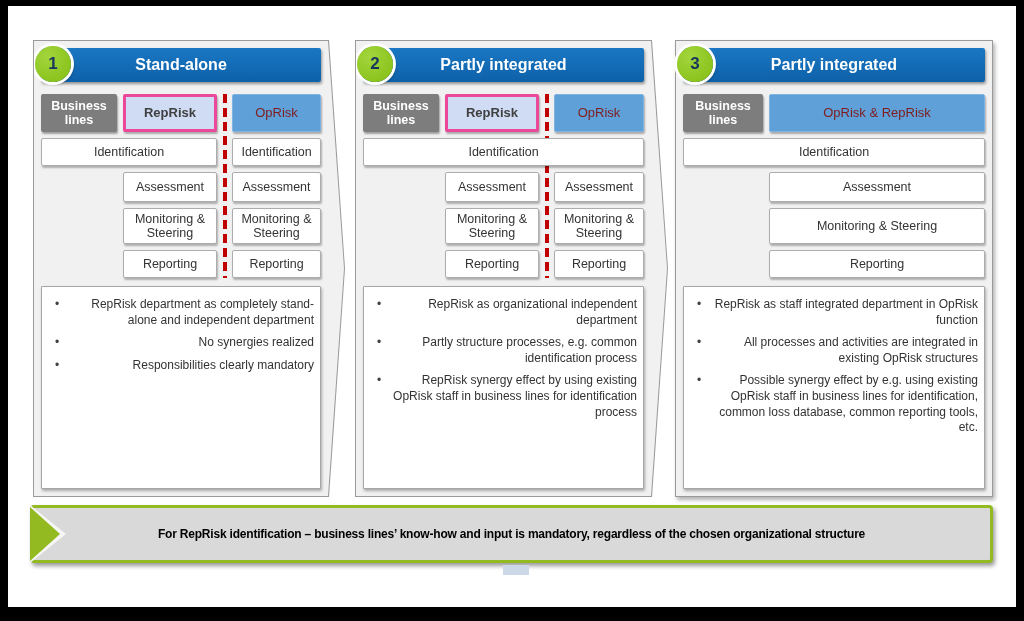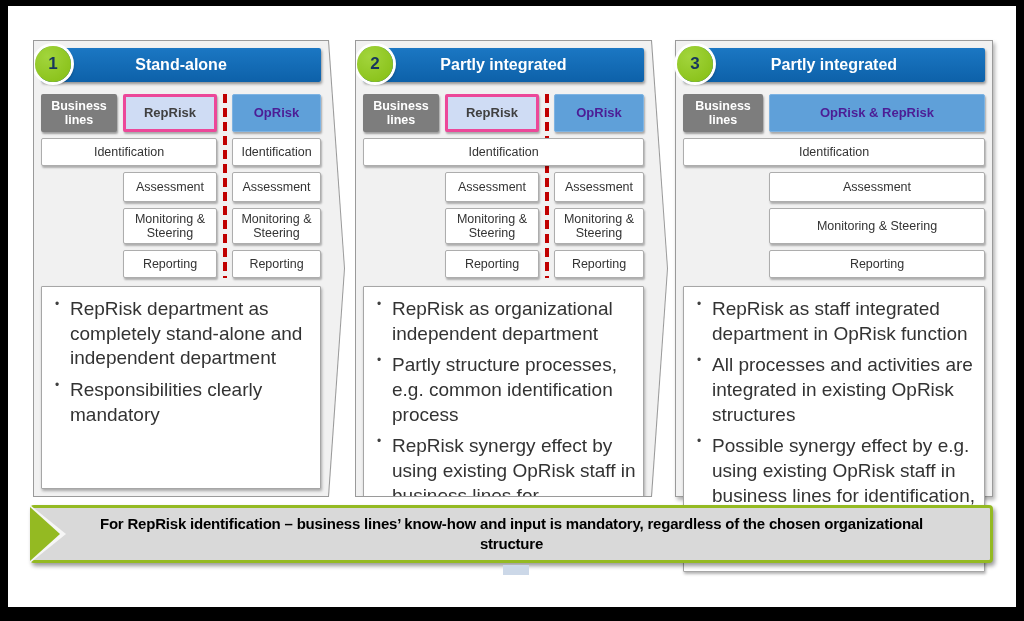--- a/index.html
+++ b/index.html
@@ -34,39 +34,39 @@
   .pgrid.cols2 { grid-template-columns:80px 6px 1fr; }
 
   .box { display:flex; align-items:center; justify-content:center; text-align:center;
       border-radius:2px; z-index:1; line-height:1.15; }
   .white-box { background:#fff; border:1px solid #adadad; box-shadow:1px 2px 2px rgba(0,0,0,.28);
       font-size:12.5px; color:#333; }
   .bl-box { background:#7d7d7d; color:#fff; font-weight:bold; font-size:12.5px;
       box-shadow:1px 2px 2px rgba(0,0,0,.35); padding:16px 4px; }
   .reprisk-box { background:#cfdcf4; border:3px solid #ec4899; color:#404040; font-weight:bold;
       font-size:13px; box-shadow:1px 2px 2px rgba(0,0,0,.3); }
-  .oprisk-box { background:#5fa0d9; border:1px solid #7eb3e2; color:#4c1d95; font-weight:bold;
+  .oprisk-box { background:#5fa0d9; border:1px solid #7eb3e2; color:#7f1d1d; font-weight:normal;
       font-size:13px; box-shadow:1px 2px 2px rgba(0,0,0,.3); }
 
   .red-divider { grid-column:4; grid-row:1 / span 5; justify-self:center; width:4px; z-index:0;
       background:repeating-linear-gradient(to bottom, #c00000 0 9px, transparent 9px 14px); }
 
   .bullets-box { flex:1; margin-top:8px; background:#fff; border:1px solid #a6a6a6;
       box-shadow:1px 2px 3px rgba(0,0,0,.3); border-radius:1px; padding:10px 6px 6px 8px; }
   .bullets-box ul { list-style:none; }
   .bullets-box li { position:relative; padding-left:20px; margin-bottom:7px;
-      font-size:19px; line-height:1.3; color:#333; }
+      font-size:12px; line-height:1.3; color:#333;text-align:right; }
   .bullets-box li::before { content:"•"; position:absolute; left:5px; top:0; color:#404040; font-size:12px; }
 
   
   .banner { position:absolute; left:22px; top:499px; width:963px; height:58px;
       background:#d9d9d9; border:3px solid #94ba22; border-radius:4px;
       box-shadow:2px 3px 4px rgba(0,0,0,.4);
       display:flex; align-items:center; justify-content:center; }
-  .banner-text { max-width:830px; text-align:center; font-weight:bold; font-size:15px;
+  .banner-text { max-width:830px; text-align:center; font-weight:bold; font-size:12px;
       color:#000; line-height:1.35; letter-spacing:-0.2px; }
   .banner-chevron-white { position:absolute; left:-3px; top:-3px; width:36px; height:58px;
       background:#f6f6f6; clip-path:polygon(0 0, 100% 50%, 0 100%); }
   .banner-chevron { position:absolute; left:-3px; top:-1px; width:30px; height:54px;
       background:#94ba22; clip-path:polygon(0 0, 100% 50%, 0 100%); }
 
   .artifact { position:absolute; left:495px; top:559px; width:26px; height:10px; background:#ccd8e8; }
 </style>
 </head>
 <body>
@@ -94,20 +94,21 @@
 
           <div class="box white-box" style="grid-column:3; grid-row:4;">Monitoring &amp; Steering</div>
           <div class="box white-box" style="grid-column:5; grid-row:4;">Monitoring &amp; Steering</div>
 
           <div class="box white-box" style="grid-column:3; grid-row:5;">Reporting</div>
           <div class="box white-box" style="grid-column:5; grid-row:5;">Reporting</div>
         </div>
         <div class="bullets-box">
           <ul>
             <li>RepRisk department as completely stand-alone and independent department</li>
+            <li>No synergies realized</li>
             <li>Responsibilities clearly mandatory</li>
           </ul>
         </div>
       </div>
     </div>
   </div>
 
   <div class="panel" style="left:347px; width:313px;">
     <div class="panel-arrow-outer">
       <div class="panel-arrow-inner">

